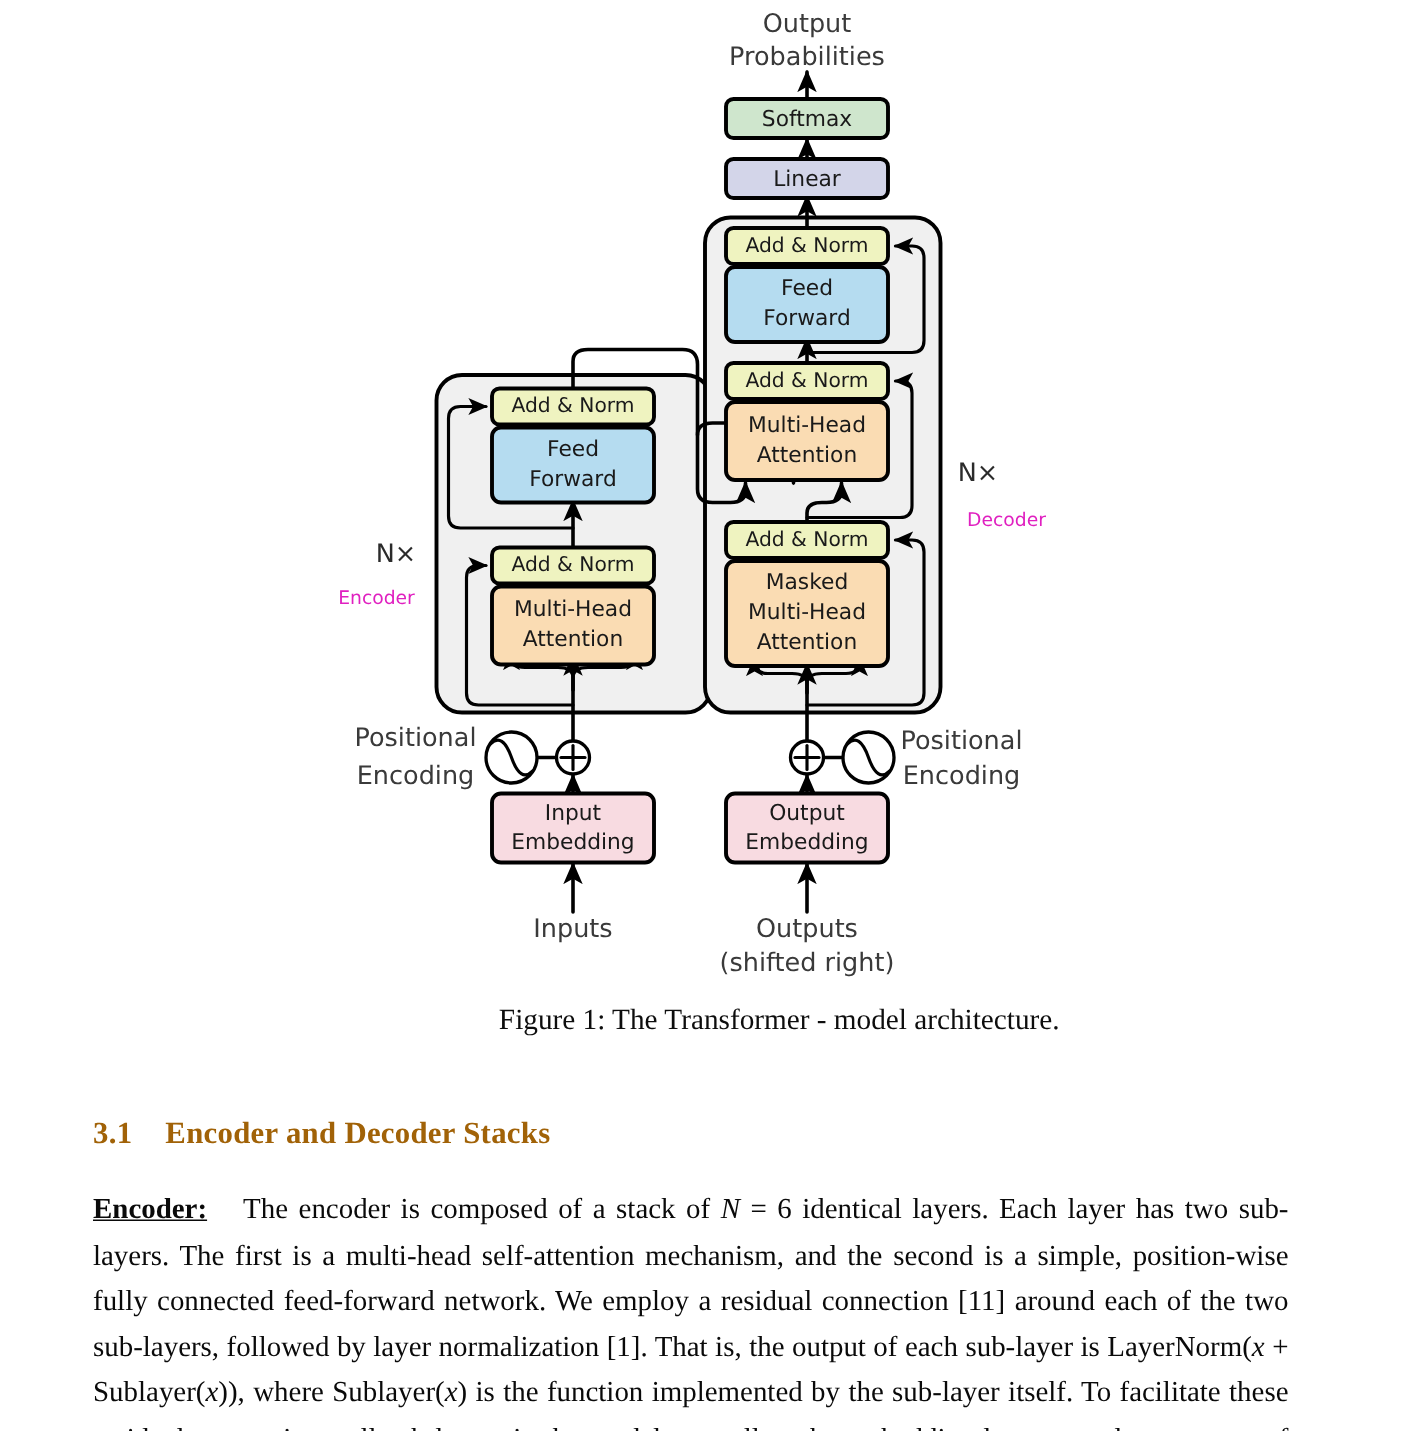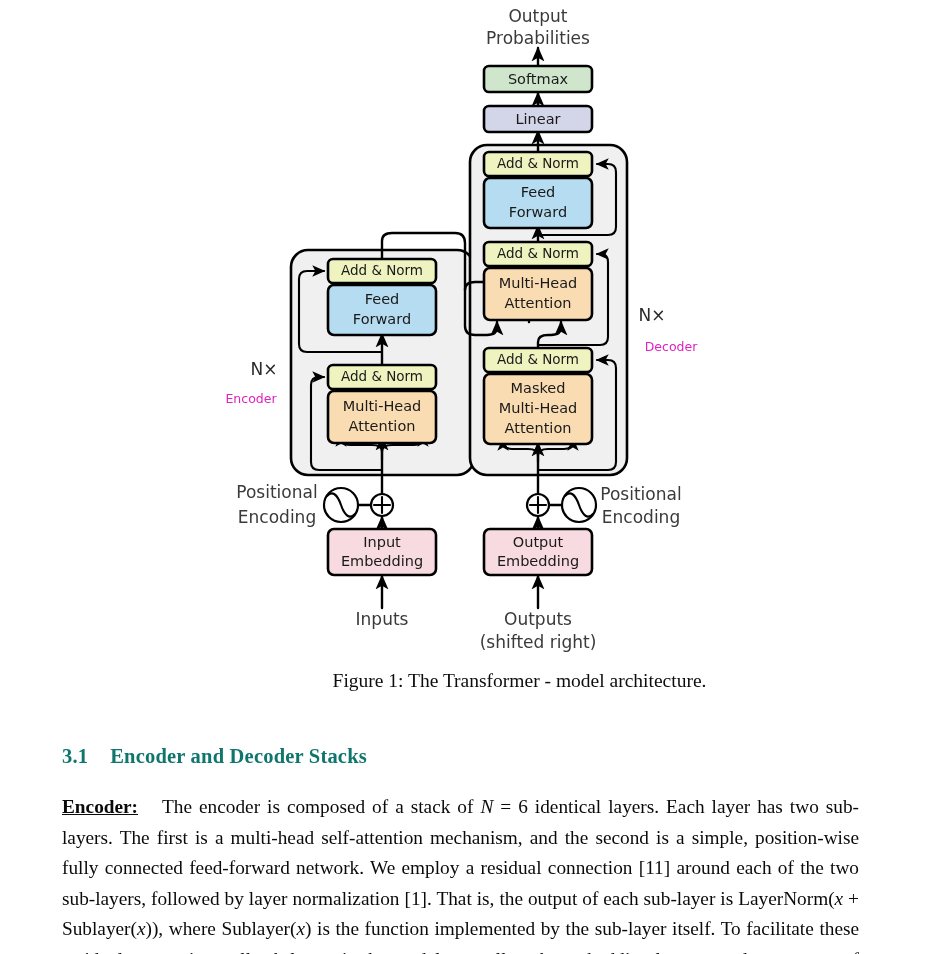--- a/index.html
+++ b/index.html
@@ -89,21 +89,21 @@
     color: #0d0d0d;
     padding-left: 48px;
   }
   #section-head {
     position: absolute;
     left: 62px;
     top: 745px;
     font-family: "Liberation Serif", serif;
     font-weight: bold;
     font-size: 20.5px;
-    color: #0f766e;
+    color: #a16207;
     letter-spacing: 0.2px;
   }
   #section-head .num { margin-right: 22px; }
   #body-para {
     position: absolute;
     left: 62px;
     top: 792px;
     width: 797px;
     font-family: "Liberation Serif", serif;
     font-size: 19.3px;

